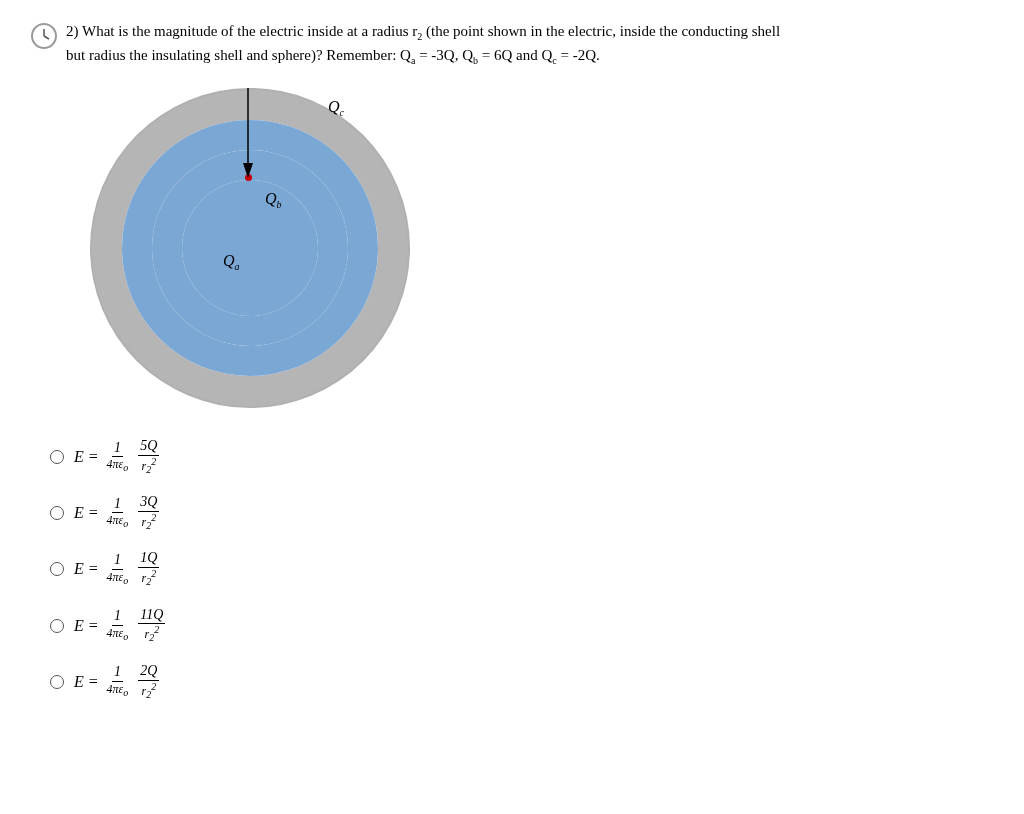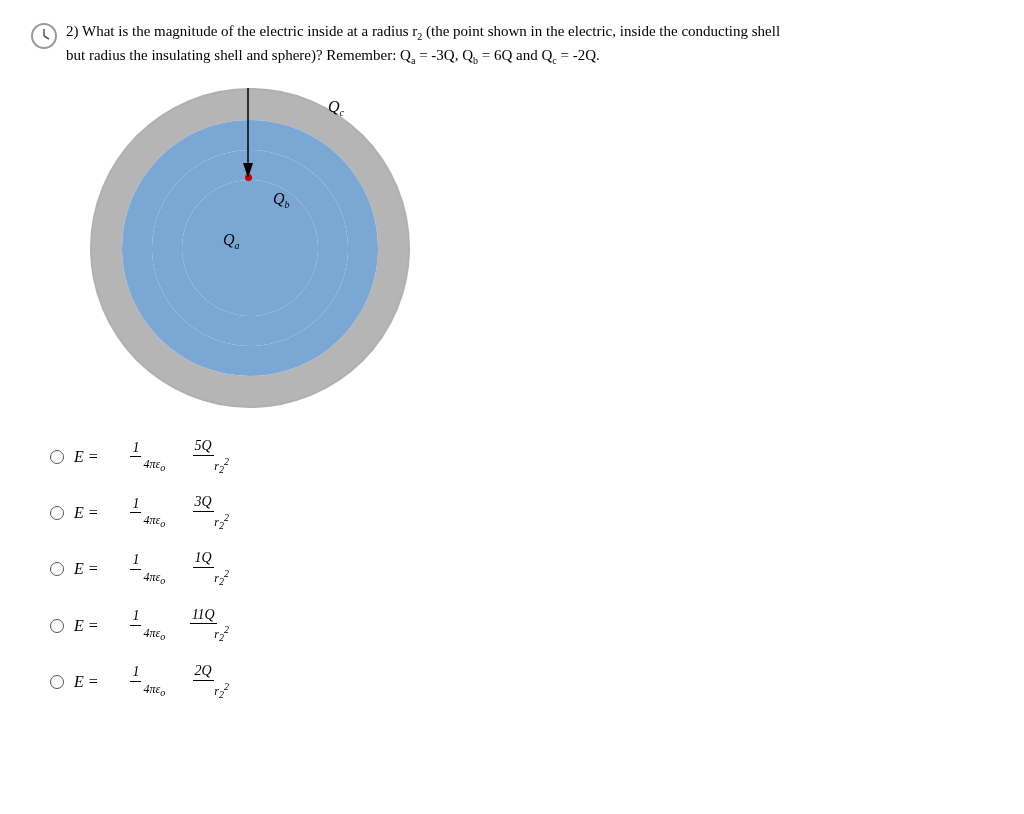--- a/index.html
+++ b/index.html
@@ -65,37 +65,36 @@
     .shell-inner-white {
       width: 258px;
       height: 258px;
       background: #fff;
       top: 31px; left: 31px;
     }
 
     
     .label-qa {
       position: absolute;
-      top: 143px;
+      top: 164px;
       left: 133px;
       font-style: italic;
       font-size: 16px;
       color: #000;
       z-index: 10;
     }
 
     .label-qb {
       position: absolute;
       top: 102px;
       left: 175px;
       font-style: italic;
       font-size: 16px;
       color: #000;
       z-index: 10;
-      margin-left: 8px;
     }
 
     .label-qc {
       position: absolute;
       top: 10px;
       left: 238px;
       font-style: italic;
       font-size: 16px;
       color: #000;
       z-index: 10;
@@ -156,21 +155,20 @@
       border-bottom: 1.5px solid #000;
       padding: 0 2px;
       font-size: 14px;
       line-height: 1.2;
     }
 
     .fraction .denom {
       padding: 0 2px;
       font-size: 12px;
       line-height: 1.2;
-      margin-left: 37px;
     }
 
     sub {
       font-size: 10px;
     }
     sup {
       font-size: 10px;
     }
   </style>
 </head>

